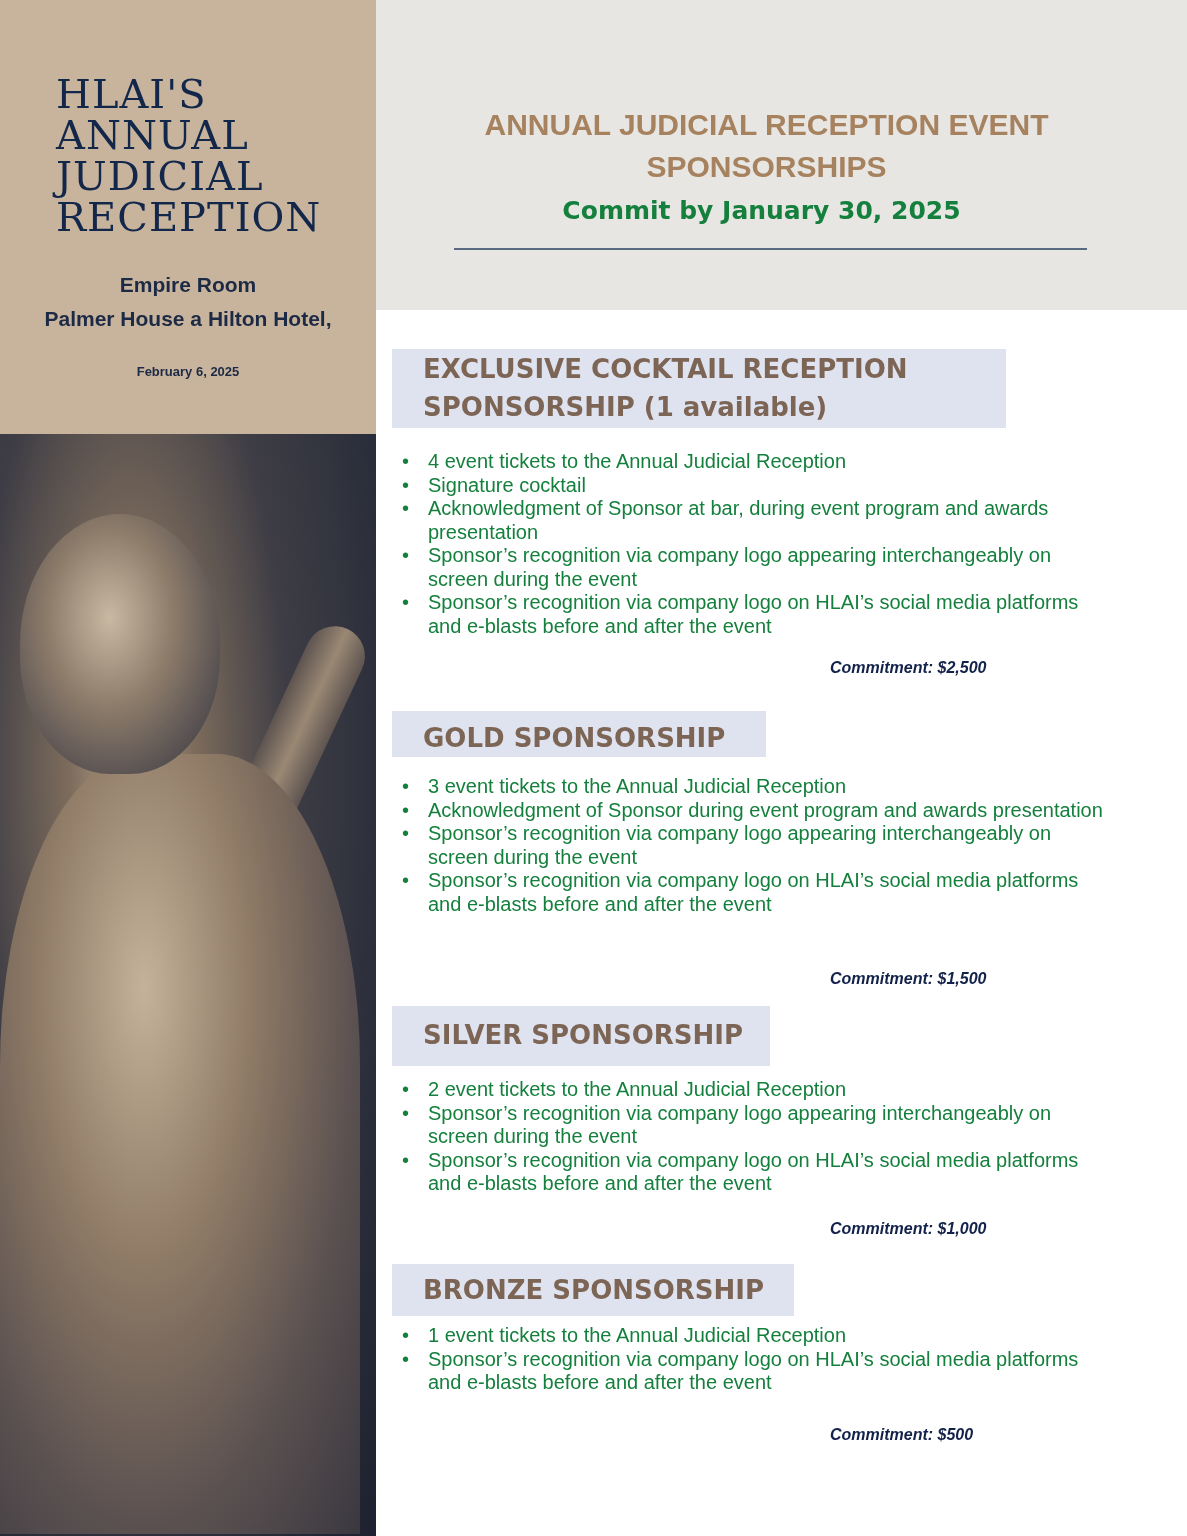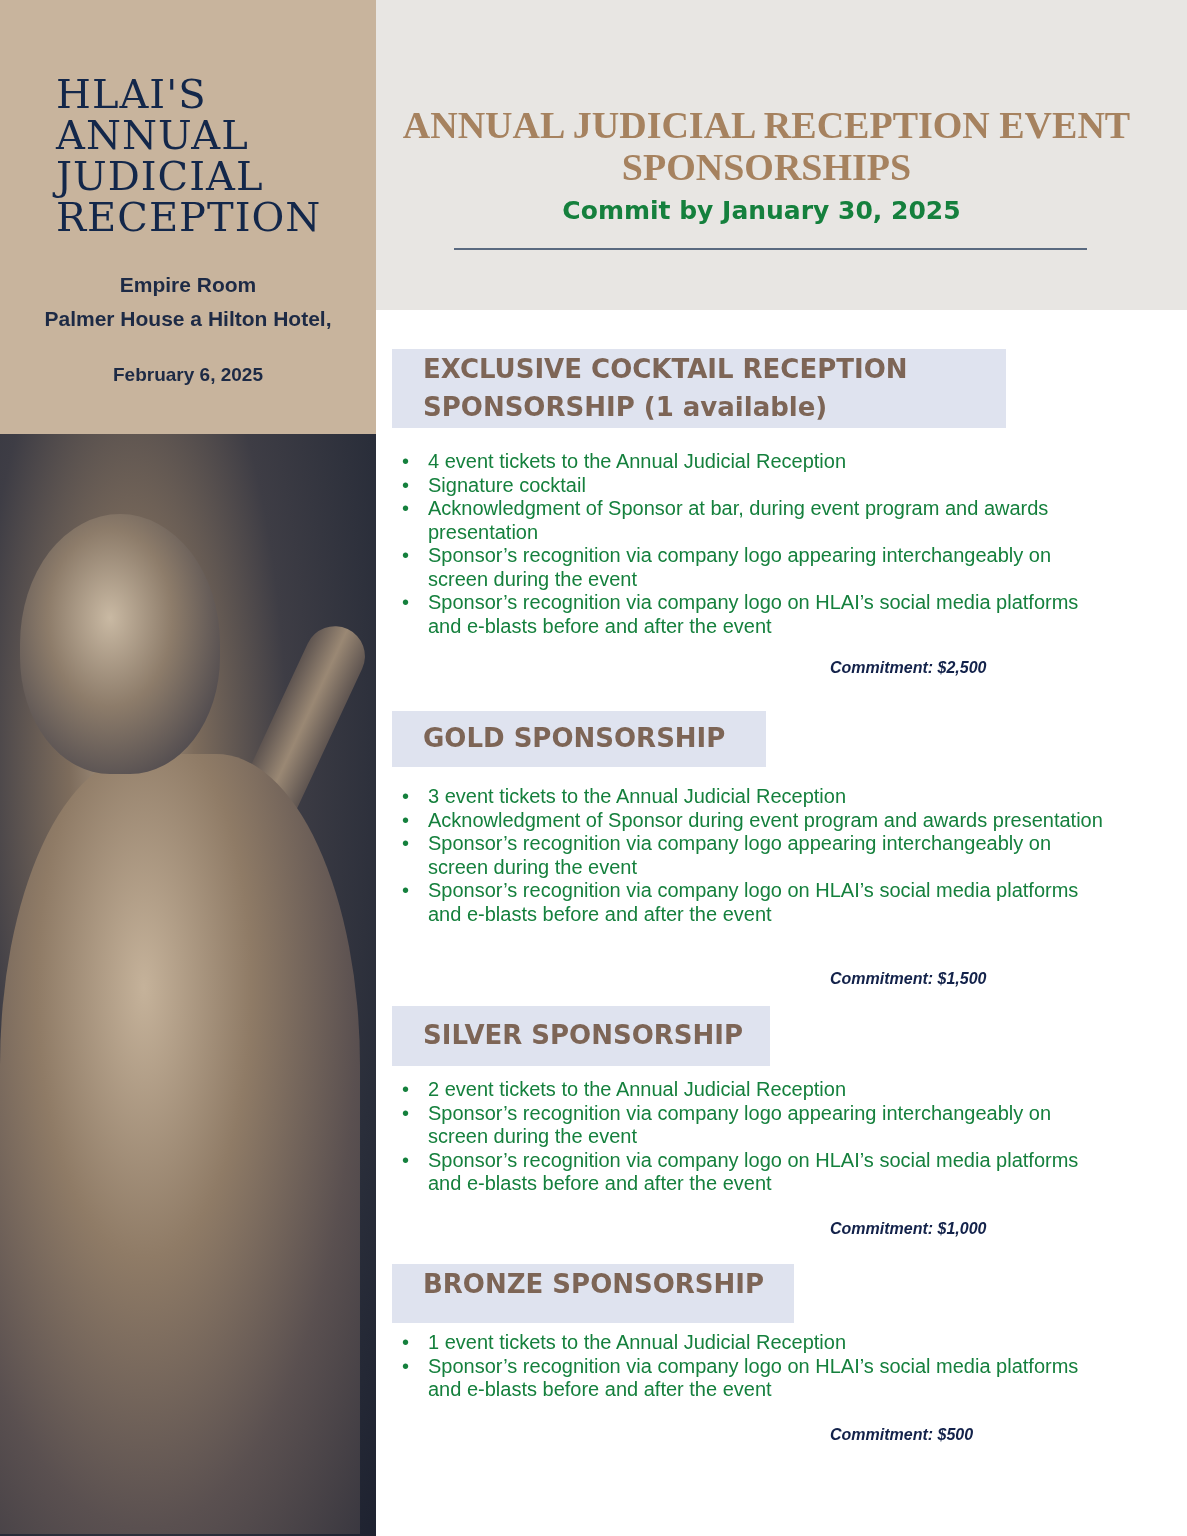--- a/index.html
+++ b/index.html
@@ -11,24 +11,24 @@
     background:radial-gradient(ellipse at 45% 40%, #c9b9a3 0%, #8d7c6a 40%, #4f4a4e 80%, transparent 100%);}
   .statue-body{position:absolute;left:0;top:320px;width:360px;height:780px;border-radius:40% 40% 0 0;
     background:radial-gradient(ellipse at 40% 30%, #c5b29a 0%, #8f7b66 35%, #5a5050 70%, #3a3840 100%);}
   .statue-arm{position:absolute;left:250px;top:180px;width:60px;height:320px;transform:rotate(25deg);
     background:linear-gradient(90deg,#5e5450,#9a8874,#5e5450);border-radius:30px;}
   .event-title{position:absolute;left:56px;top:74px;font-family:"DejaVu Serif","Liberation Serif",serif;
     font-size:40px;line-height:41px;color:#13274a;letter-spacing:1px;margin:0;font-weight:normal;}
   .venue{position:absolute;left:0;top:268px;width:376px;text-align:center;font-family:"Liberation Sans",sans-serif;
     font-weight:bold;font-size:21px;line-height:34px;color:#1d2a45;}
   .event-date{position:absolute;left:0;top:364px;width:376px;text-align:center;font-family:"Liberation Sans",sans-serif;
-    font-weight:bold;font-size:19px;color:#1d2a45;}
+    font-weight:bold;font-size:13px;color:#1d2a45;}
   .header-panel{position:absolute;left:376px;top:0;width:811px;height:310px;background:#e8e6e3;}
-  .main-title{position:absolute;left:0;top:104px;width:781px;text-align:center;font-family:Liberation Serif, serif;
-    font-weight:bold;font-size:38px;line-height:42px;color:#a6825f;margin:0;}
+  .main-title{position:absolute;left:0;top:104px;width:781px;text-align:center;font-family:Liberation Sans, sans-serif;
+    font-weight:bold;font-size:30px;line-height:42px;color:#a6825f;margin:0;}
   .deadline{position:absolute;left:0;top:196px;width:771px;text-align:center;font-family:"DejaVu Sans",sans-serif;
     font-weight:bold;font-size:25px;color:#15803d;}
   .divider{position:absolute;left:78px;top:248px;width:633px;height:2px;background:#5a6a80;}
   .tier{position:absolute;left:376px;}
   .tier-head{background:#dfe3ef;font-family:"DejaVu Sans","Liberation Sans",sans-serif;font-weight:bold;
     font-size:26px;line-height:41px;color:#7d6556;padding:2px 0 2px 31px;box-sizing:border-box;margin-left:16px;}
   .benefits{margin:22px 0 0 0;padding:0 0 0 52px;list-style:none;font-family:"Liberation Sans",sans-serif;
     font-size:20px;line-height:23.5px;color:#15803d;width:680px;}
   .benefits li{position:relative;padding-left:0;}
   .benefits li::before{content:"•";position:absolute;left:-26px;top:0;}
@@ -75,40 +75,40 @@
     <li>4 event tickets to the Annual Judicial Reception</li>
     <li>Signature cocktail</li>
     <li>Acknowledgment of Sponsor at bar, during event program and awards presentation</li>
     <li>Sponsor’s recognition via company logo appearing interchangeably on screen during the event</li>
     <li>Sponsor’s recognition via company logo on HLAI’s social media platforms and e-blasts before and after the event</li>
   </ul>
 </div>
 <div class="commit" style="left:830px;top:659px;">Commitment: $2,500</div>
 
 <div class="tier" style="top:711px;">
-  <div class="tier-head" style="width:374px;height:56px;padding-top:7px;">GOLD SPONSORSHIP</div>
+  <div class="tier-head" style="width:374px;height:46px;padding-top:7px;">GOLD SPONSORSHIP</div>
   <ul class="benefits" style="margin-top:18px;">
     <li>3 event tickets to the Annual Judicial Reception</li>
     <li>Acknowledgment of Sponsor during event program and awards presentation</li>
     <li>Sponsor’s recognition via company logo appearing interchangeably on screen during the event</li>
     <li>Sponsor’s recognition via company logo on HLAI’s social media platforms and e-blasts before and after the event</li>
   </ul>
 </div>
 <div class="commit" style="left:830px;top:970px;">Commitment: $1,500</div>
 
 <div class="tier" style="top:1006px;">
   <div class="tier-head" style="width:378px;height:60px;padding-top:9px;">SILVER SPONSORSHIP</div>
   <ul class="benefits" style="margin-top:12px;">
     <li>2 event tickets to the Annual Judicial Reception</li>
     <li>Sponsor’s recognition via company logo appearing interchangeably on screen during the event</li>
     <li>Sponsor’s recognition via company logo on HLAI’s social media platforms and e-blasts before and after the event</li>
   </ul>
 </div>
 <div class="commit" style="left:830px;top:1220px;">Commitment: $1,000</div>
 
 <div class="tier" style="top:1264px;">
-  <div class="tier-head" style="width:402px;height:59px;padding-top:0;">BRONZE SPONSORSHIP</div>
+  <div class="tier-head" style="width:402px;height:52px;padding-top:6px;">BRONZE SPONSORSHIP</div>
   <ul class="benefits" style="margin-top:8px;">
     <li>1 event tickets to the Annual Judicial Reception</li>
     <li>Sponsor’s recognition via company logo on HLAI’s social media platforms and e-blasts before and after the event</li>
   </ul>
 </div>
 <div class="commit" style="left:830px;top:1426px;">Commitment: $500</div>
 
 </body></html>

